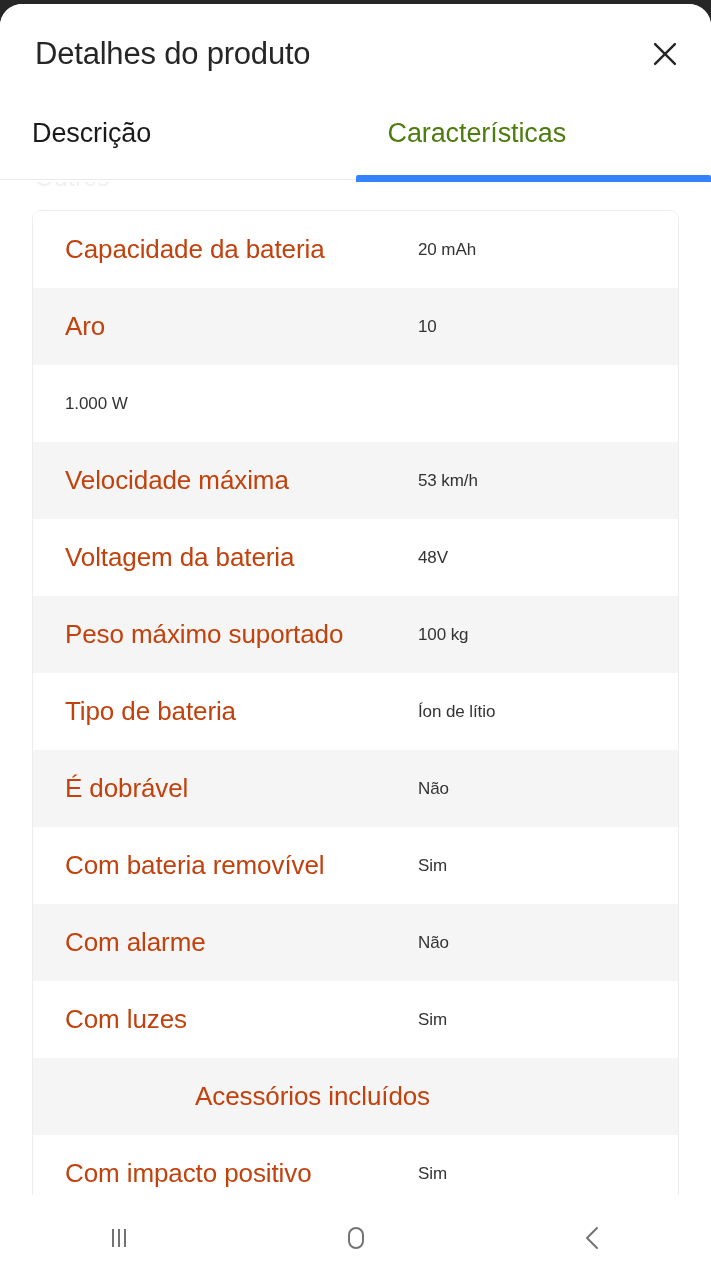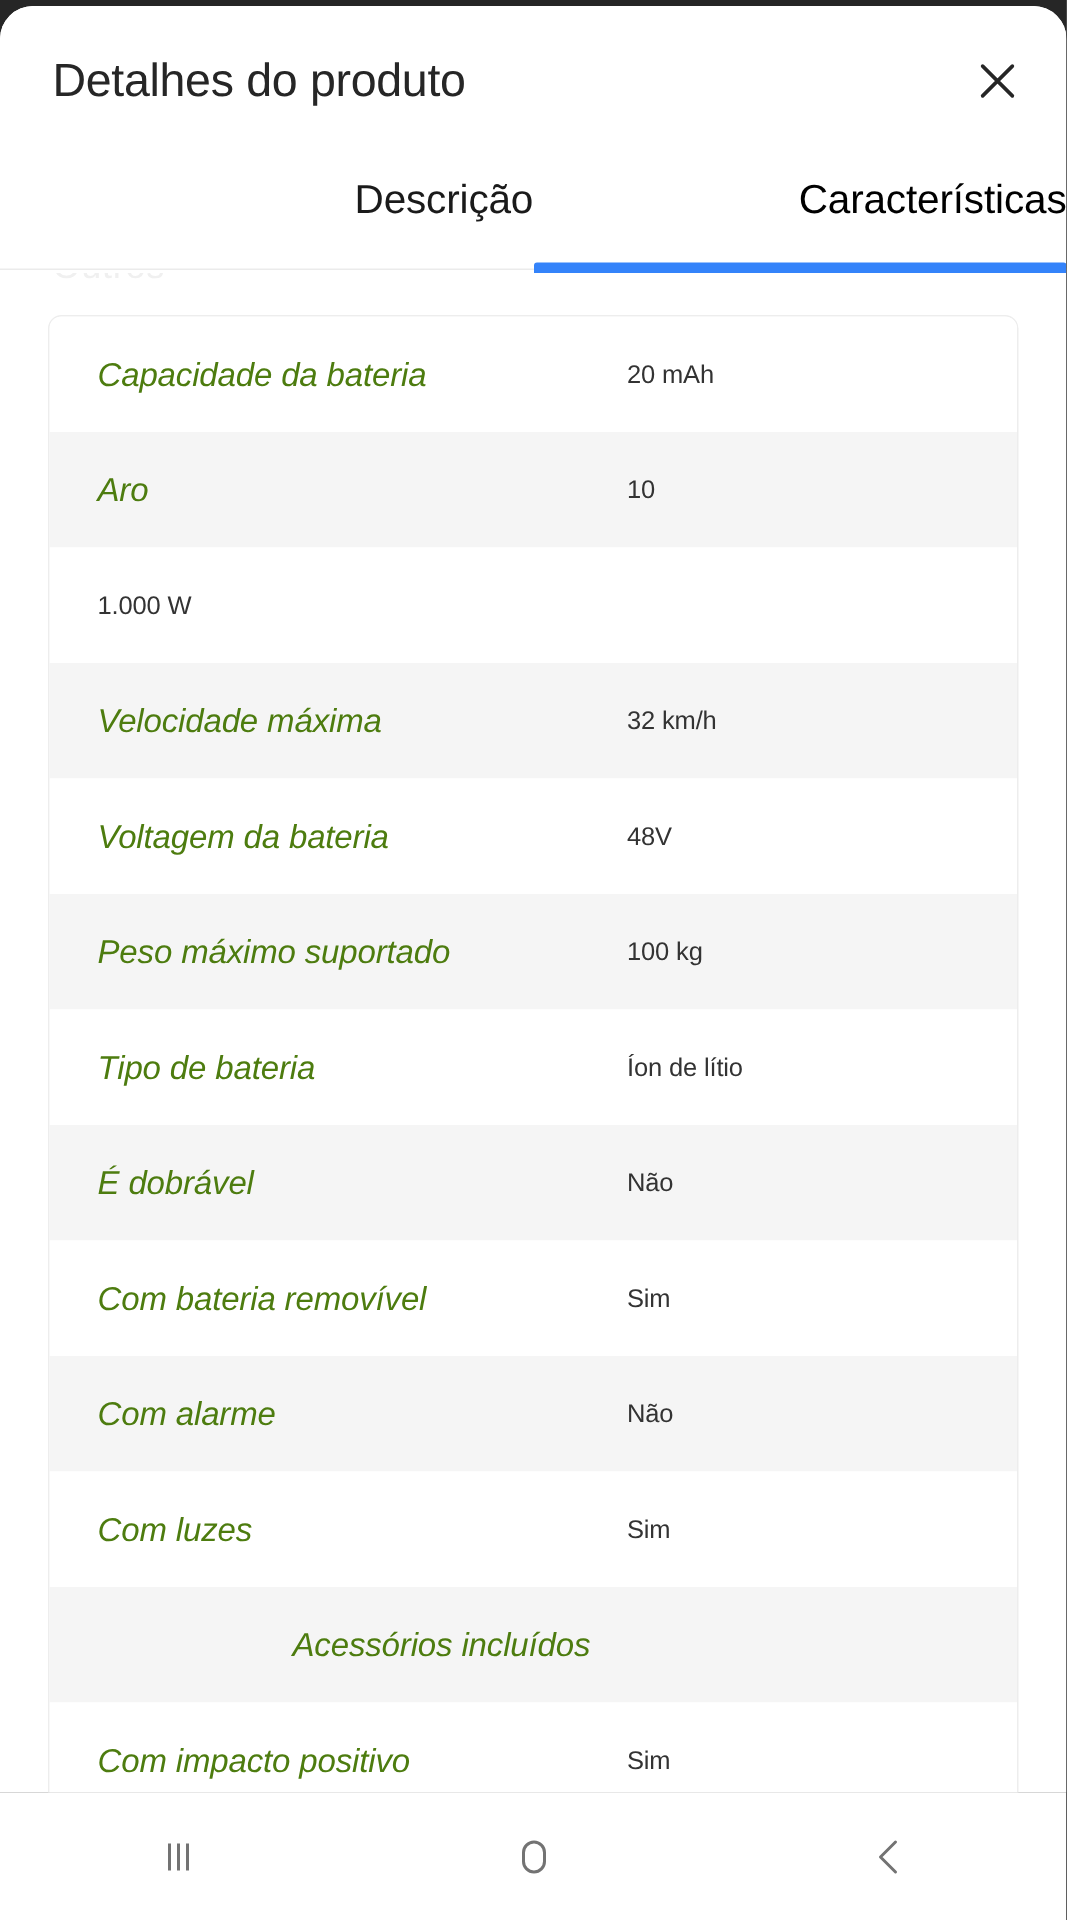--- a/index.html
+++ b/index.html
@@ -73,33 +73,34 @@
     position: relative;
     display: flex;
     height: 78px;
     background: #ffffff;
     z-index: 5;
   }
   .tab {
     flex: 1 1 50%;
     display: flex;
     align-items: flex-start;
-    justify-content: flex-end;
+    justify-content: flex-start;
     padding-top: 14px;
     box-sizing: border-box;
     cursor: pointer;
     position: relative;
+    padding-left: 32px;
   }
   .tab-label {
     font-size: 27px;
     font-weight: 400;
     letter-spacing: -0.1px;
   }
   .tab-inactive .tab-label { color: #1a1a1a; }
-  .tab-active .tab-label { color: #000000; }
+  .tab-active .tab-label { color: #4d7c0f; }
   .tab-underline {
     position: absolute;
     left: 0;
     right: 0;
     bottom: 0;
     height: 7px;
     background: #3483fa;
     border-radius: 2px 2px 0 0;
   }
   .tabs-divider {
@@ -147,25 +148,24 @@
     height: 77px;
     padding: 0 0 0 32px;
     box-sizing: border-box;
   }
   .spec-row.alt { background: #f5f5f5; justify-content: center; }
   .spec-row.plain { background: #ffffff; }
 
   .spec-key {
     width: 353px;
     flex: 0 0 353px;
-    font-size: 22px;
-    color: #4d7c0f;
+    font-size: 26px;
+    color: #c2410c;
     letter-spacing: -0.1px;
     white-space: nowrap;
-    font-style: italic;
   }
   .spec-val {
     flex: 1 1 auto;
     font-size: 17px;
     color: #333333;
     letter-spacing: -0.1px;
     white-space: nowrap;
   }
 
   
@@ -232,21 +232,21 @@
           </div>
           <div class="spec-row alt">
             <div class="spec-key">Aro</div>
             <div class="spec-val">10</div>
           </div>
           <div class="spec-row plain">
             <div class="spec-val">1.000 W</div>
           </div>
           <div class="spec-row alt">
             <div class="spec-key">Velocidade máxima</div>
-            <div class="spec-val">32 km/h</div>
+            <div class="spec-val">53 km/h</div>
           </div>
           <div class="spec-row plain">
             <div class="spec-key">Voltagem da bateria</div>
             <div class="spec-val">48V</div>
           </div>
           <div class="spec-row alt">
             <div class="spec-key">Peso máximo suportado</div>
             <div class="spec-val">100 kg</div>
           </div>
           <div class="spec-row plain">

